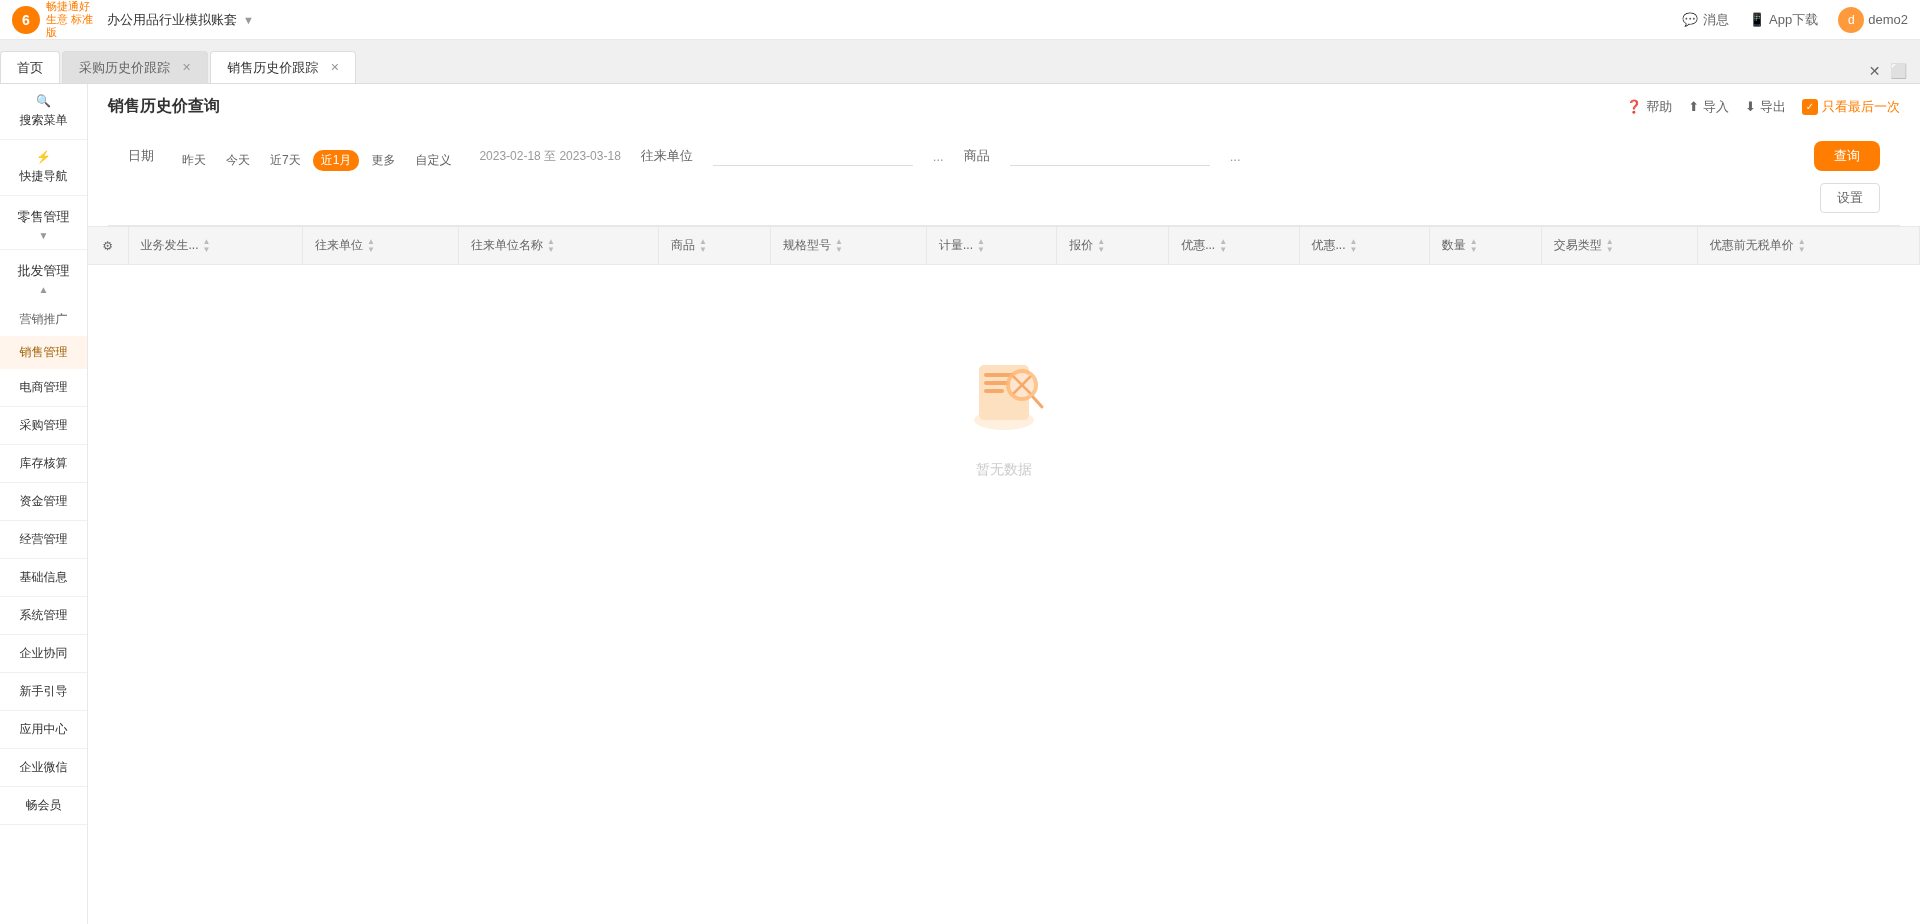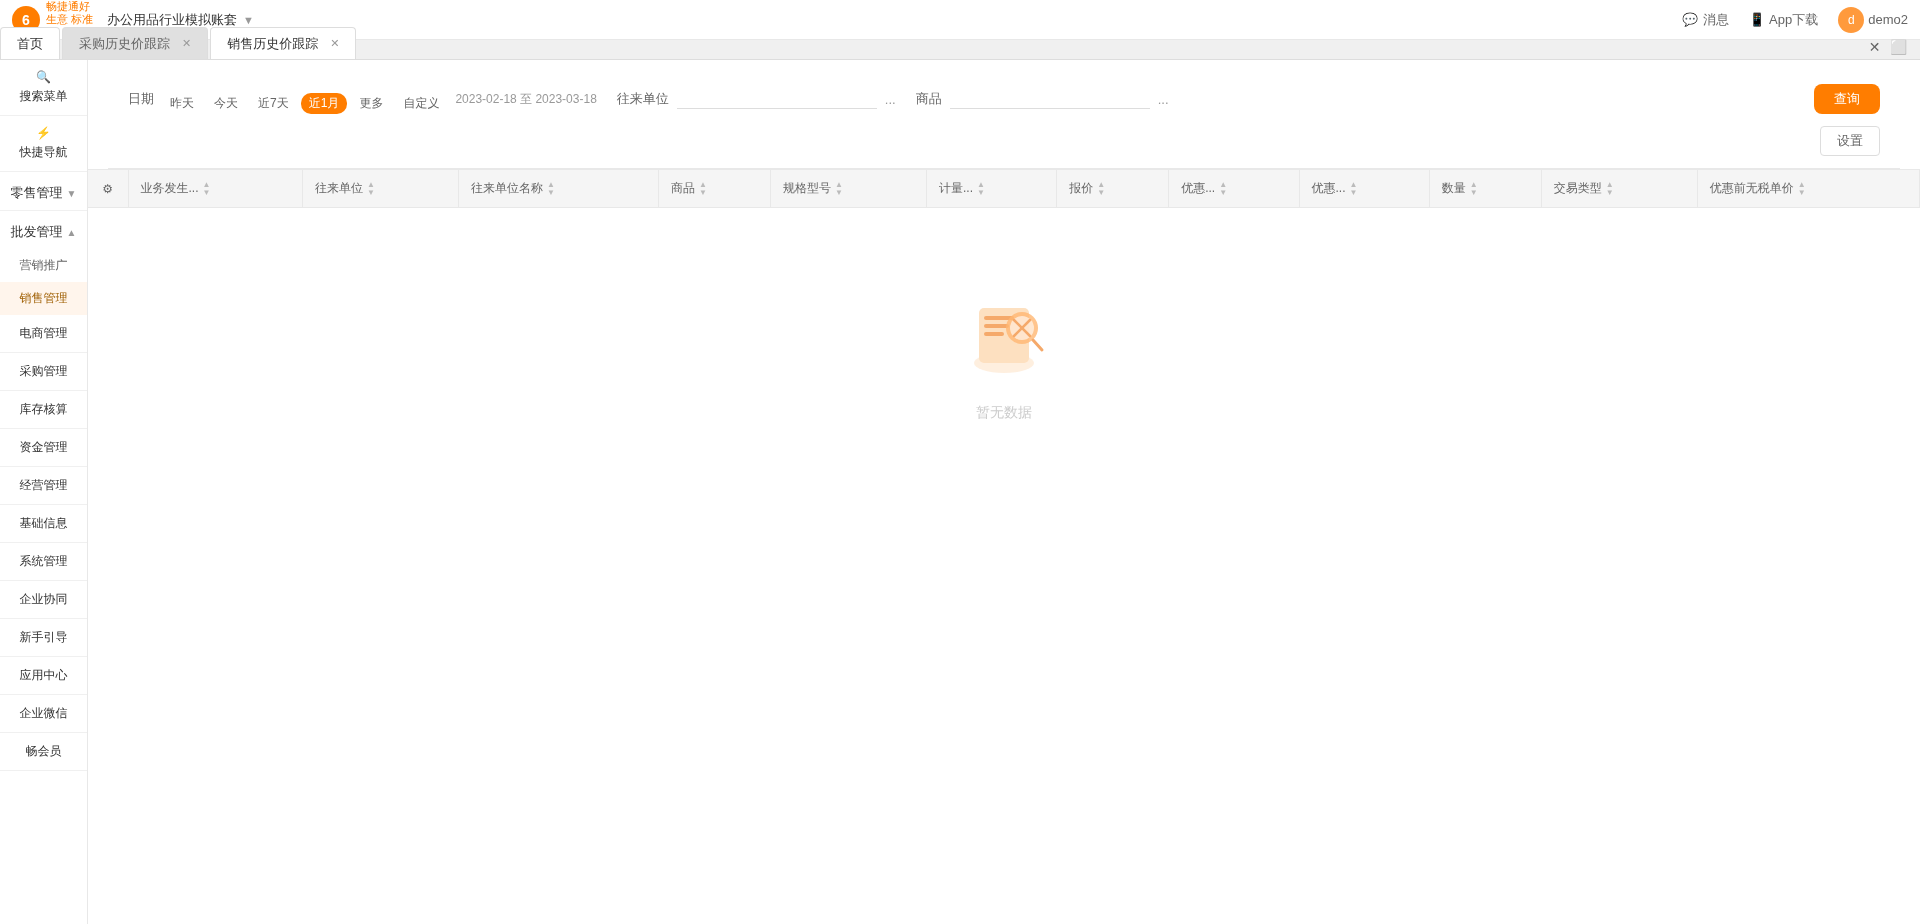--- a/index.html
+++ b/index.html
@@ -74,21 +74,21 @@
       background: #ff9a3c;
       display: flex;
       align-items: center;
       justify-content: center;
       color: white;
       font-size: 12px;
     }
 
     
     .tab-bar {
-      height: 20px;
+      height: 44px;
       background: #f0f0f0;
       display: flex;
       align-items: flex-end;
       padding-left: 0;
       flex-shrink: 0;
       border-bottom: 1px solid #ddd;
     }
     .tab {
       height: 32px;
       padding: 0 16px;
@@ -165,21 +165,21 @@
       align-items: center;
       gap: 4px;
       border-bottom: 1px solid #f0f0f0;
     }
     .sidebar-item.section-header {
       font-size: 13px;
       color: #333;
       font-weight: 500;
       padding: 12px 8px 8px;
       display: flex;
-      flex-direction: row;
+      flex-direction: column;
       justify-content: center;
       align-items: center;
       gap: 4px;
     }
     .sidebar-item.section-header.has-sub {
       border-bottom: none;
     }
     .sidebar-sub-item {
       padding: 8px 8px;
       text-align: center;
@@ -270,21 +270,21 @@
       display: flex;
       align-items: center;
       gap: 20px;
       flex-wrap: wrap;
       border-bottom: 1px solid #e8e8e8;
       flex-shrink: 0;
     }
     .filter-group {
       display: flex;
       align-items: center;
-      gap: 8px;
+      gap: 20px;
     }
     .filter-label {
       color: #666;
       font-size: 13px;
       white-space: nowrap;
     }
     .date-options {
       display: flex;
       align-items: center;
       gap: 4px;
@@ -498,20 +498,41 @@
       <span>企业微信</span>
     </div>
     <div class="sidebar-item">
       <span>畅会员</span>
     </div>
   </div>
 
   <div class="content">
 
     <div class="page-header">
+      <div class="page-title-row">
+        <h1 class="page-title">销售历史价查询</h1>
+        <div class="page-actions">
+          <div class="action-link">
+            <span>❓</span>
+            <span>帮助</span>
+          </div>
+          <div class="action-link">
+            <span>⬆</span>
+            <span>导入</span>
+          </div>
+          <div class="action-link">
+            <span>⬇</span>
+            <span>导出</span>
+          </div>
+          <div class="action-link active-check">
+            <div class="checkbox-icon">✓</div>
+            <span>只看最后一次</span>
+          </div>
+        </div>
+      </div>
 
       <div class="filter-bar">
         <div class="filter-group">
           <span class="filter-label">日期</span>
           <div class="date-options">
             <span class="date-option">昨天</span>
             <span class="date-option">今天</span>
             <span class="date-option">近7天</span>
             <span class="date-option active">近1月</span>
             <span class="date-option">更多</span>

